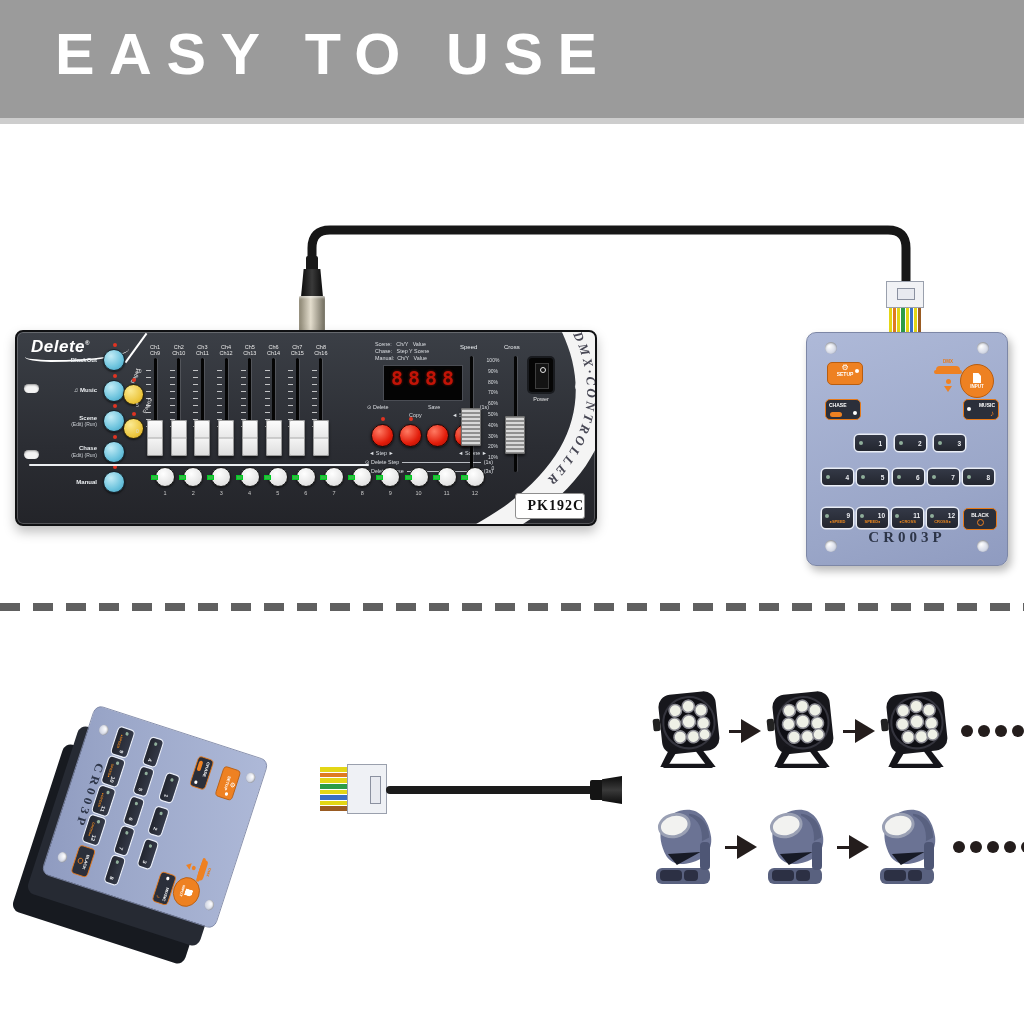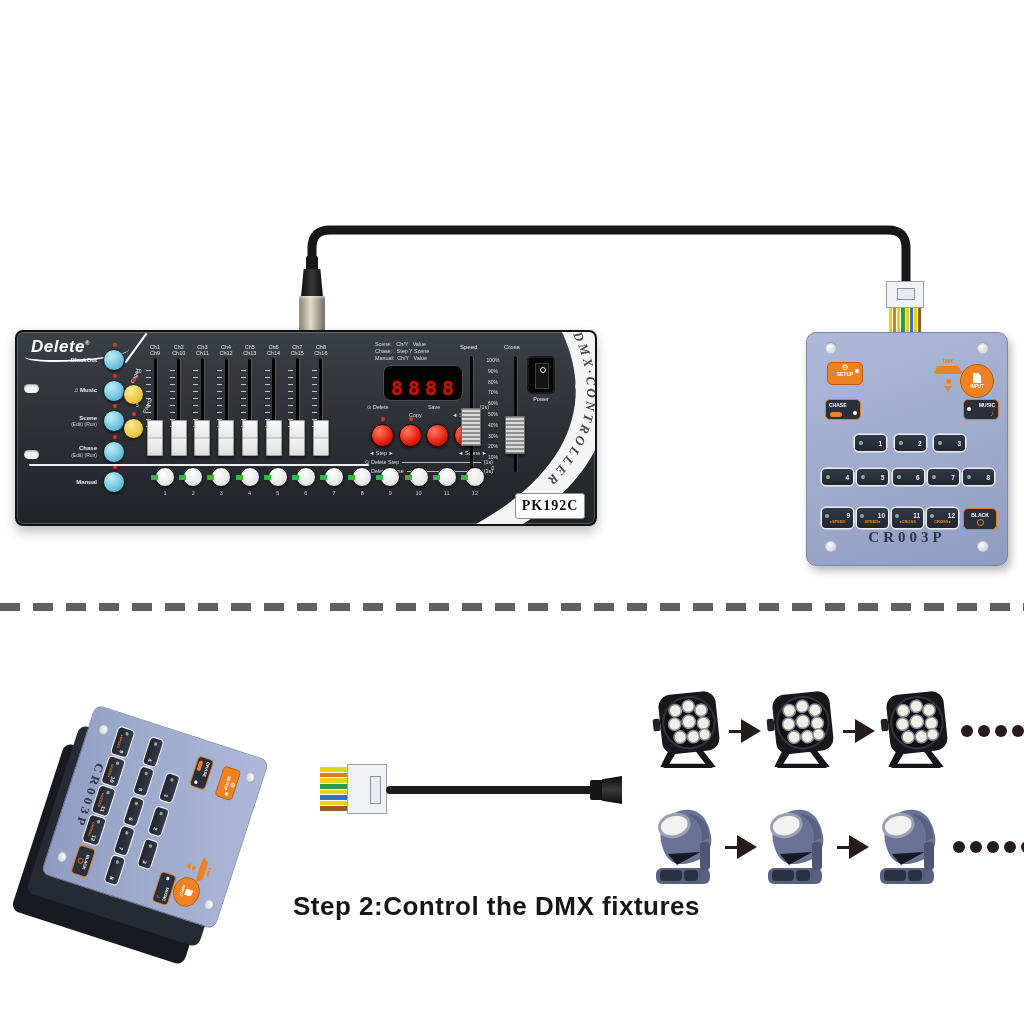--- a/index.html
+++ b/index.html
@@ -64,22 +64,22 @@
   .tickband{position:absolute;left:1px;top:26px;width:5px;height:58px;
     background:repeating-linear-gradient(180deg,rgba(255,255,255,.7) 0 1px,transparent 1px 7px);}
   .fcap{position:absolute;left:50%;margin-left:-8px;top:76px;width:16px;height:36px;border-radius:2px;
     background:linear-gradient(180deg,#fdfdfd,#e9e9e9 46%,#b9b9b9 50%,#f3f3f3 54%,#dcdcdc);
     box-shadow:0 2px 3px rgba(0,0,0,.55),inset 0 0 0 1px #9a9a9a;}
   .fscale{position:absolute;left:119px;top:36px;width:8px;font-size:5px;color:#d8d8d8;}
   .fscale span{position:absolute;left:0;}
   .fs0{top:0;} .fs1{top:34px;} .fs2{top:60px;}
   
   .modes{position:absolute;left:358px;top:9px;width:120px;font-size:5.4px;line-height:7px;color:#dcdfe3;white-space:pre;}
-  .display{position:absolute;left:366px;top:33px;width:78px;height:34px;background:#040404;border:1px solid #4a4d54;border-radius:8px;
-    display:flex;align-items:flex-end;justify-content:center;}
+  .display{position:absolute;left:366px;top:33px;width:78px;height:34px;background:#040404;border:1px solid #4a4d54;border-radius:0;
+    display:flex;align-items:flex-start;justify-content:center;}
   .digits{font-family:"DejaVu Sans Mono",monospace;font-size:20px;font-weight:bold;color:#c21407;letter-spacing:5px;
     text-shadow:0 0 3px rgba(210,30,10,.55);transform:translateX(2px);}
   .fnrow{position:absolute;display:flex;font-size:5.4px;color:#dcdfe3;align-items:flex-end;}
   .fnrow1{left:350px;top:72px;width:122px;justify-content:space-between;}
   .fnrow2{left:350px;top:80px;width:122px;}
   .fnrow2 .copy{margin-left:42px;} .fnrow2 .sc{margin-left:auto;margin-right:8px;}
   .redrow{position:absolute;left:354px;top:92px;width:106px;display:flex;justify-content:space-between;}
   .rbtn{position:relative;width:21px;height:21px;border-radius:50%;
     background:radial-gradient(circle at 35% 30%,#ff7a62,#e21d0b 60%,#9d0f03);border:1px solid #200402;box-shadow:0 1px 3px rgba(0,0,0,.7);}
   .rbtn:nth-child(1)::before,.rbtn:nth-child(2)::before{content:"";position:absolute;top:-8px;left:9px;width:4px;height:4px;border-radius:50%;background:#e03322;}
@@ -100,21 +100,21 @@
   .rc1{left:444px;top:76px;} .rc2{left:488px;top:84px;}
   
   .power{position:absolute;left:512px;top:26px;width:24px;height:34px;background:#060606;border-radius:3px;box-shadow:0 0 0 2px #191b1f;}
   .rocker{position:absolute;left:6px;top:5px;width:12px;height:24px;background:#141414;border:1px solid #3f3f3f;}
   .rocker::before{content:"";position:absolute;left:3.5px;top:3px;width:4px;height:4px;border-radius:50%;border:1px solid #e8e8e8;}
   .power-lbl{position:absolute;left:508px;top:64px;width:32px;text-align:center;font-size:5.5px;color:#e5e5e5;}
   
   .ctrl-swoosh{position:absolute;left:0;top:0;width:578px;height:192px;}
   .model-box{position:absolute;left:498px;top:161px;width:68px;height:24px;background:#fff;border:1px solid #8e8e8e;border-radius:3px;
     font-family:"Liberation Serif",serif;font-weight:bold;font-size:14px;color:#101010;letter-spacing:1px;
-    line-height:24px;text-align:center;}
+    line-height:24px;text-align:right;}
   
   .sepline{position:absolute;left:12px;top:132px;width:340px;height:2px;background:#eceff2;border-radius:1px;}
   .bbrow{position:absolute;left:136px;top:135px;width:334px;display:flex;justify-content:space-between;}
   .bb{position:relative;width:24px;display:flex;flex-direction:column;align-items:center;}
   .bbtn{width:18px;height:18px;border-radius:50%;background:radial-gradient(circle at 40% 32%,#ffffff,#e3e3e3 70%,#c2c2c2);
     border:1px solid #1a1a1a;box-shadow:0 1px 2px rgba(0,0,0,.6);}
   .bb::before{content:"";position:absolute;left:-2px;top:8px;width:5px;height:3px;background:#33bb44;border:1px solid #0c2;}
   .bbnum{margin-top:3px;font-size:5.5px;color:#c9c9c9;}
   
   .wp{position:absolute;width:200px;height:232px;border-radius:10px;border:1px solid #7d87a6;
@@ -194,20 +194,23 @@
   .fxarrow::after{content:"";position:absolute;left:12px;top:0;border-left:20px solid #241d1c;
     border-top:12px solid transparent;border-bottom:12px solid transparent;}
   .fxdots{display:flex;gap:5px;margin-left:4px;}
   .fxdots i{width:12px;height:12px;border-radius:50%;background:#241d1c;}
 </style>
 </head>
 <body>
 
 <div class="stage">
 
+  <header class="banner">
+    <span class="banner-title">EASY TO USE</span>
+  </header>
 
   <svg class="cable-top" viewBox="0 0 1024 640">
     <path d="M312,272 L312,248 Q312,230 330,230 L888,230 Q906,230 906,248 L906,292" fill="none" stroke="#171717" stroke-width="9" stroke-linecap="round"></path>
   </svg>
 
 
   <div class="xlr-v">
     <span class="rear"></span>
     <span class="grip"></span>
     <span class="barrel"></span>
@@ -857,14 +860,13 @@
     </svg>
     <span class="fxdots">
         <i></i>
         <i></i>
         <i></i>
         <i></i>
         <i></i>
       </span>
   </div>
 
-  <div class="caption cap2">Step 2:Control the DMX fixtures</div>
 </div>
 
 </body></html>

